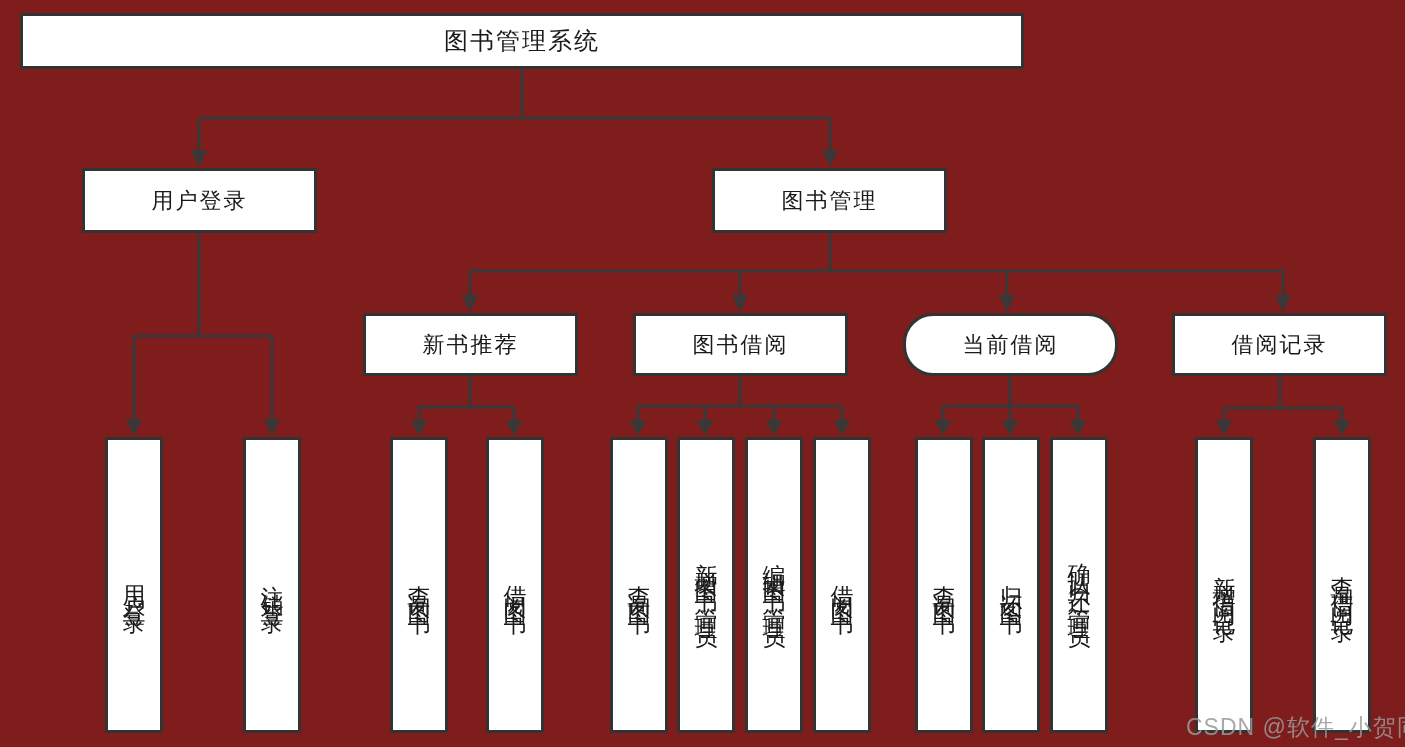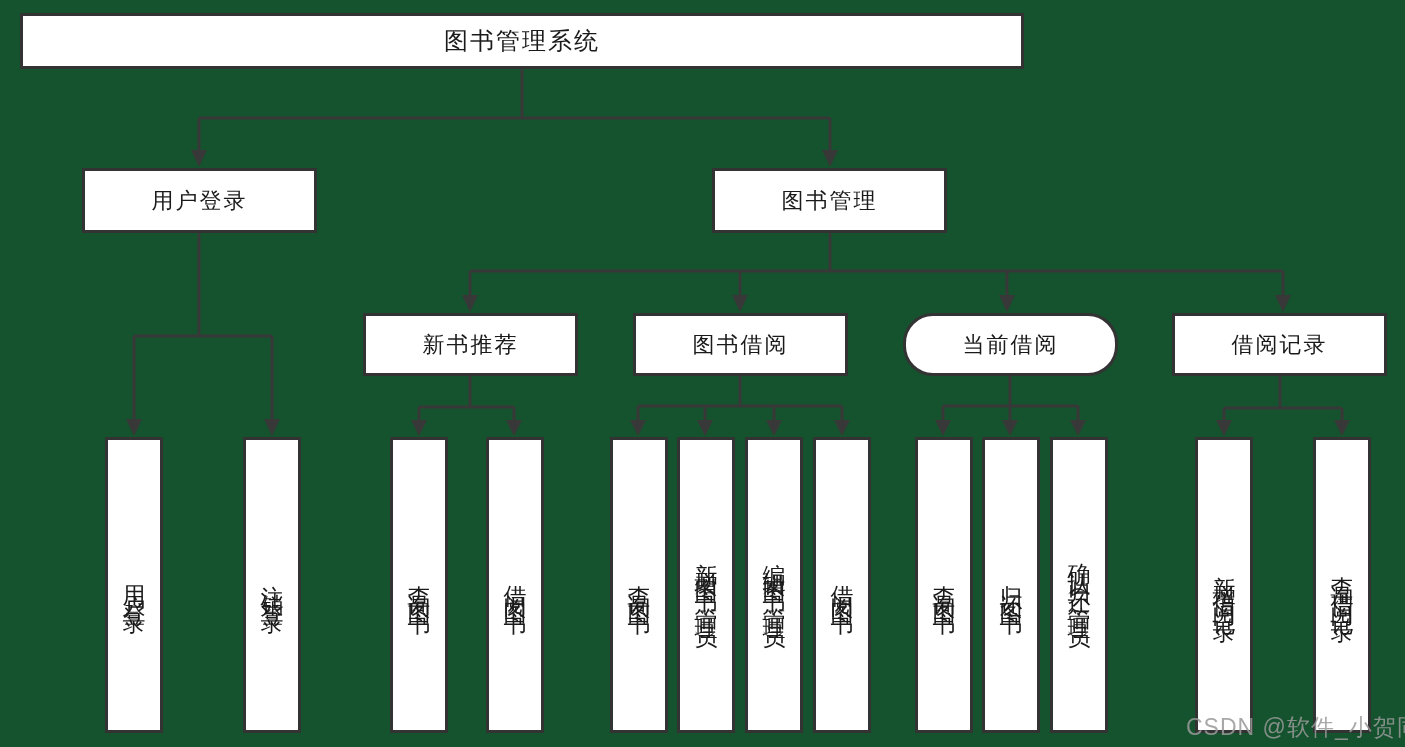--- a/index.html
+++ b/index.html
@@ -1,20 +1,20 @@
 <!DOCTYPE html>
 <html><head>
 <meta charset="utf-8">
 <style>
   html, body { margin: 0; padding: 0; background: #ffffff; }
   .canvas {
     position: relative;
     width: 1405px;
     height: 747px;
-    background: #14532d;
+    background: #7f1d1d;
     font-family: "Liberation Sans", sans-serif;
     overflow: hidden;
   }
   .canvas svg { position: absolute; left: 0; top: 0; }
   .box {
     position: absolute;
     box-sizing: border-box;
     border: 3px solid #333333;
     background: #ffffff;
     display: flex;

